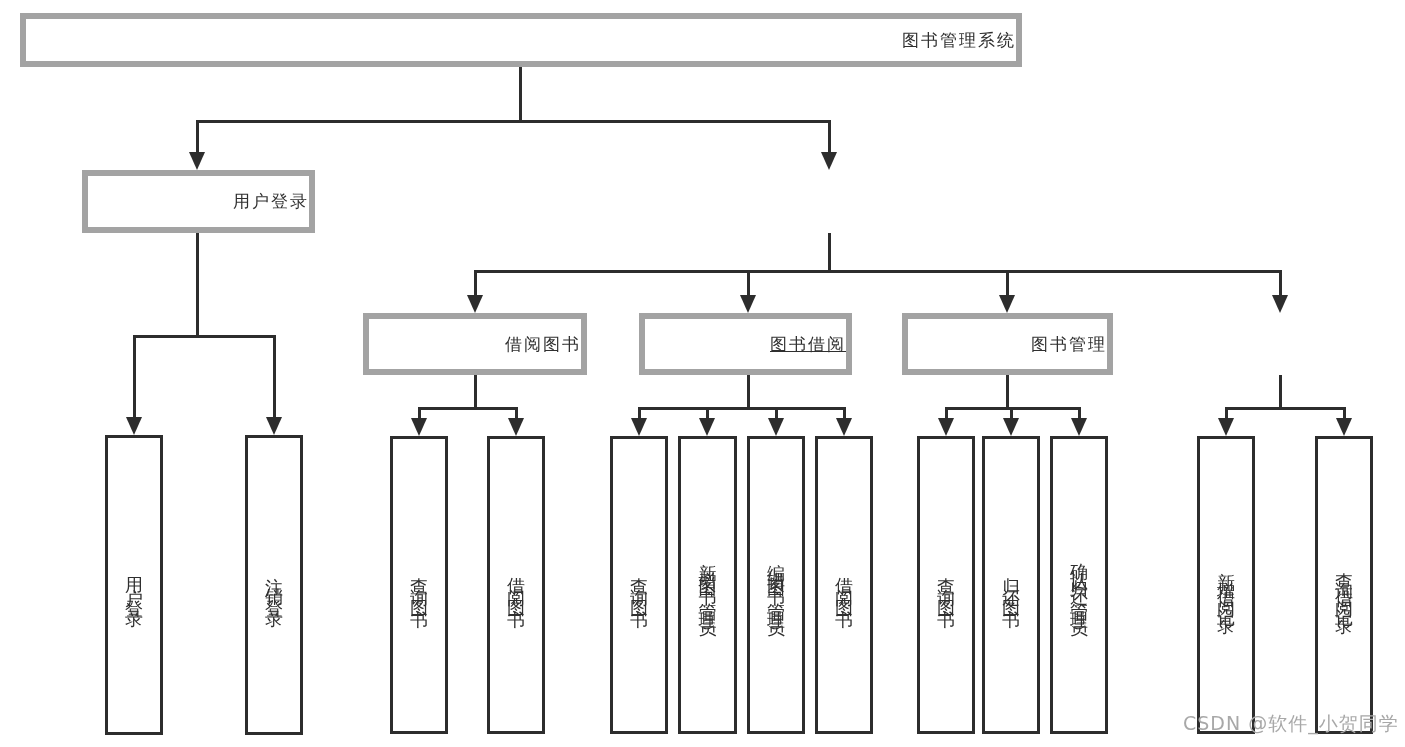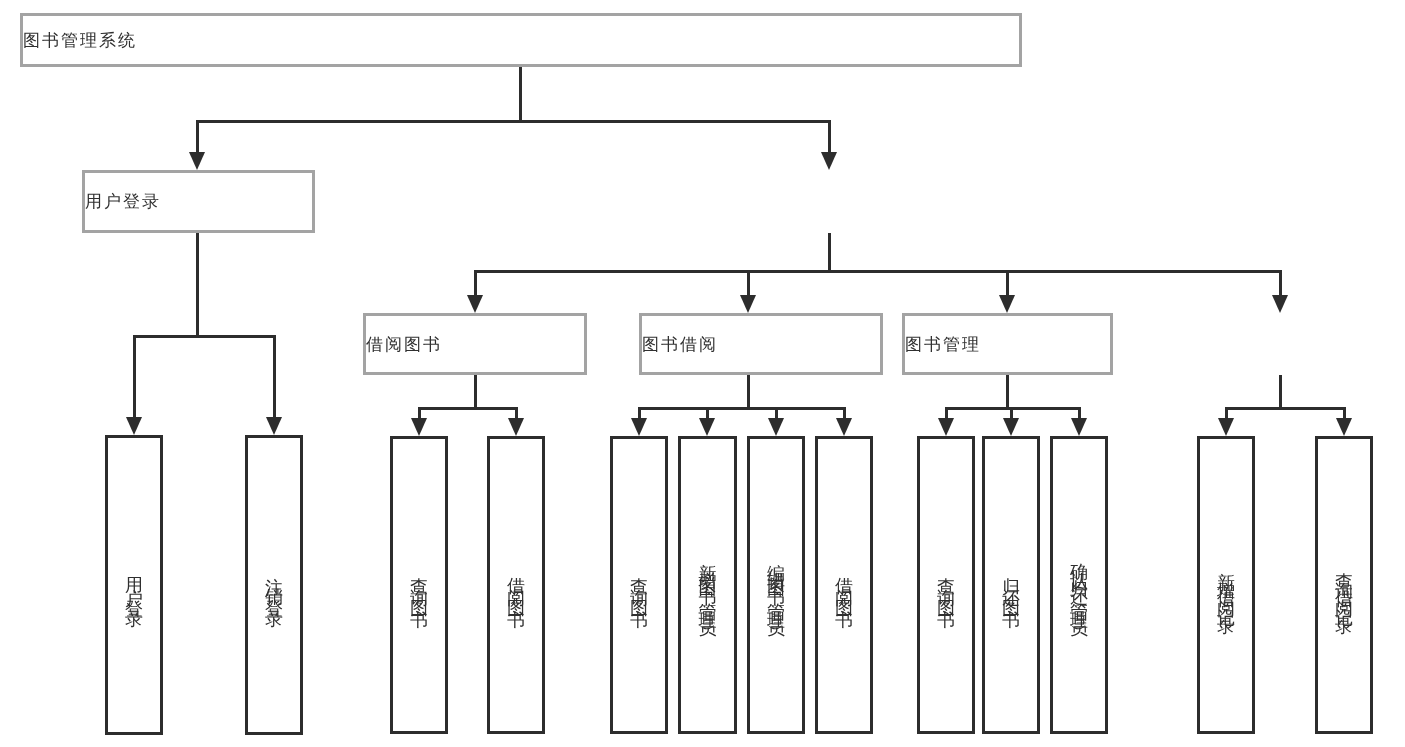--- a/index.html
+++ b/index.html
@@ -1,22 +1,22 @@
 <!DOCTYPE html>
 <html><head>
 <meta charset="utf-8">
 <style>
   html,body{margin:0;padding:0;background:#ffffff;}
   #canvas{
     position:relative;width:1405px;height:747px;background:#ffffff;overflow:hidden;
     font-family:"DejaVu Sans","Liberation Sans",sans-serif;color:#2f2f2f;
   }
   .box{
-    position:absolute;background:#ffffff;border:3px solid #a3a3a3;
-    display:flex;align-items:center;justify-content:flex-start;
+    position:absolute;background:#ffffff;border:6px solid #a3a3a3;
+    display:flex;align-items:center;justify-content:flex-end;
     font-size:17px;letter-spacing:2px;box-sizing:border-box;color:#2f2f2f;
   }
   .vbox{
     position:absolute;background:#ffffff;border:3px solid #2d2d2d;
     display:flex;align-items:center;justify-content:center;
     writing-mode:vertical-rl;font-size:18px;letter-spacing:11px;
     box-sizing:border-box;color:#2f2f2f;
   }
   .vline{position:absolute;width:3px;background:#2d2d2d;}
   .hline{position:absolute;height:3px;background:#2d2d2d;}
@@ -71,21 +71,21 @@
   <div class="vline" style="left:747px;top:270px;height:25px;"></div>
   <div class="ahead" style="left:740px;top:295px;"></div>
   <div class="vline" style="left:1006px;top:270px;height:25px;"></div>
   <div class="ahead" style="left:999px;top:295px;"></div>
   <div class="vline" style="left:1279px;top:270px;height:25px;"></div>
   <div class="ahead" style="left:1272px;top:295px;"></div>
 
   <div class="box" style="left:363px;top:313px;width:224px;height:62px;">
     <span>借阅图书</span>
   </div>
-  <div class="box" style="left:639px;top:313px;width:244px;height:62px;">
+  <div class="box" style="left:639px;top:313px;width:213px;height:62px;text-decoration:underline;">
     <span>图书借阅</span>
   </div>
   <div class="box" style="left:902px;top:313px;width:211px;height:62px;">
     <span>图书管理</span>
   </div>
 
   <div class="vline" style="left:474px;top:375px;height:32px;"></div>
   <div class="hline" style="left:418px;top:407px;width:100px;"></div>
   <div class="vline" style="left:418px;top:407px;height:11px;"></div>
   <div class="ahead" style="left:411px;top:418px;"></div>
@@ -149,14 +149,15 @@
   <div class="vline" style="left:1343px;top:407px;height:11px;"></div>
   <div class="ahead" style="left:1336px;top:418px;"></div>
 
   <div class="vbox" style="left:1197px;top:436px;width:58px;height:298px;letter-spacing:9px;">
     <span>新增借阅记录</span>
   </div>
   <div class="vbox" style="left:1315px;top:436px;width:58px;height:298px;letter-spacing:9px;">
     <span>查询借阅记录</span>
   </div>
 
+  <div class="watermark">CSDN @软件_小贺同学</div>
 
 </div>
 
 </body></html>

